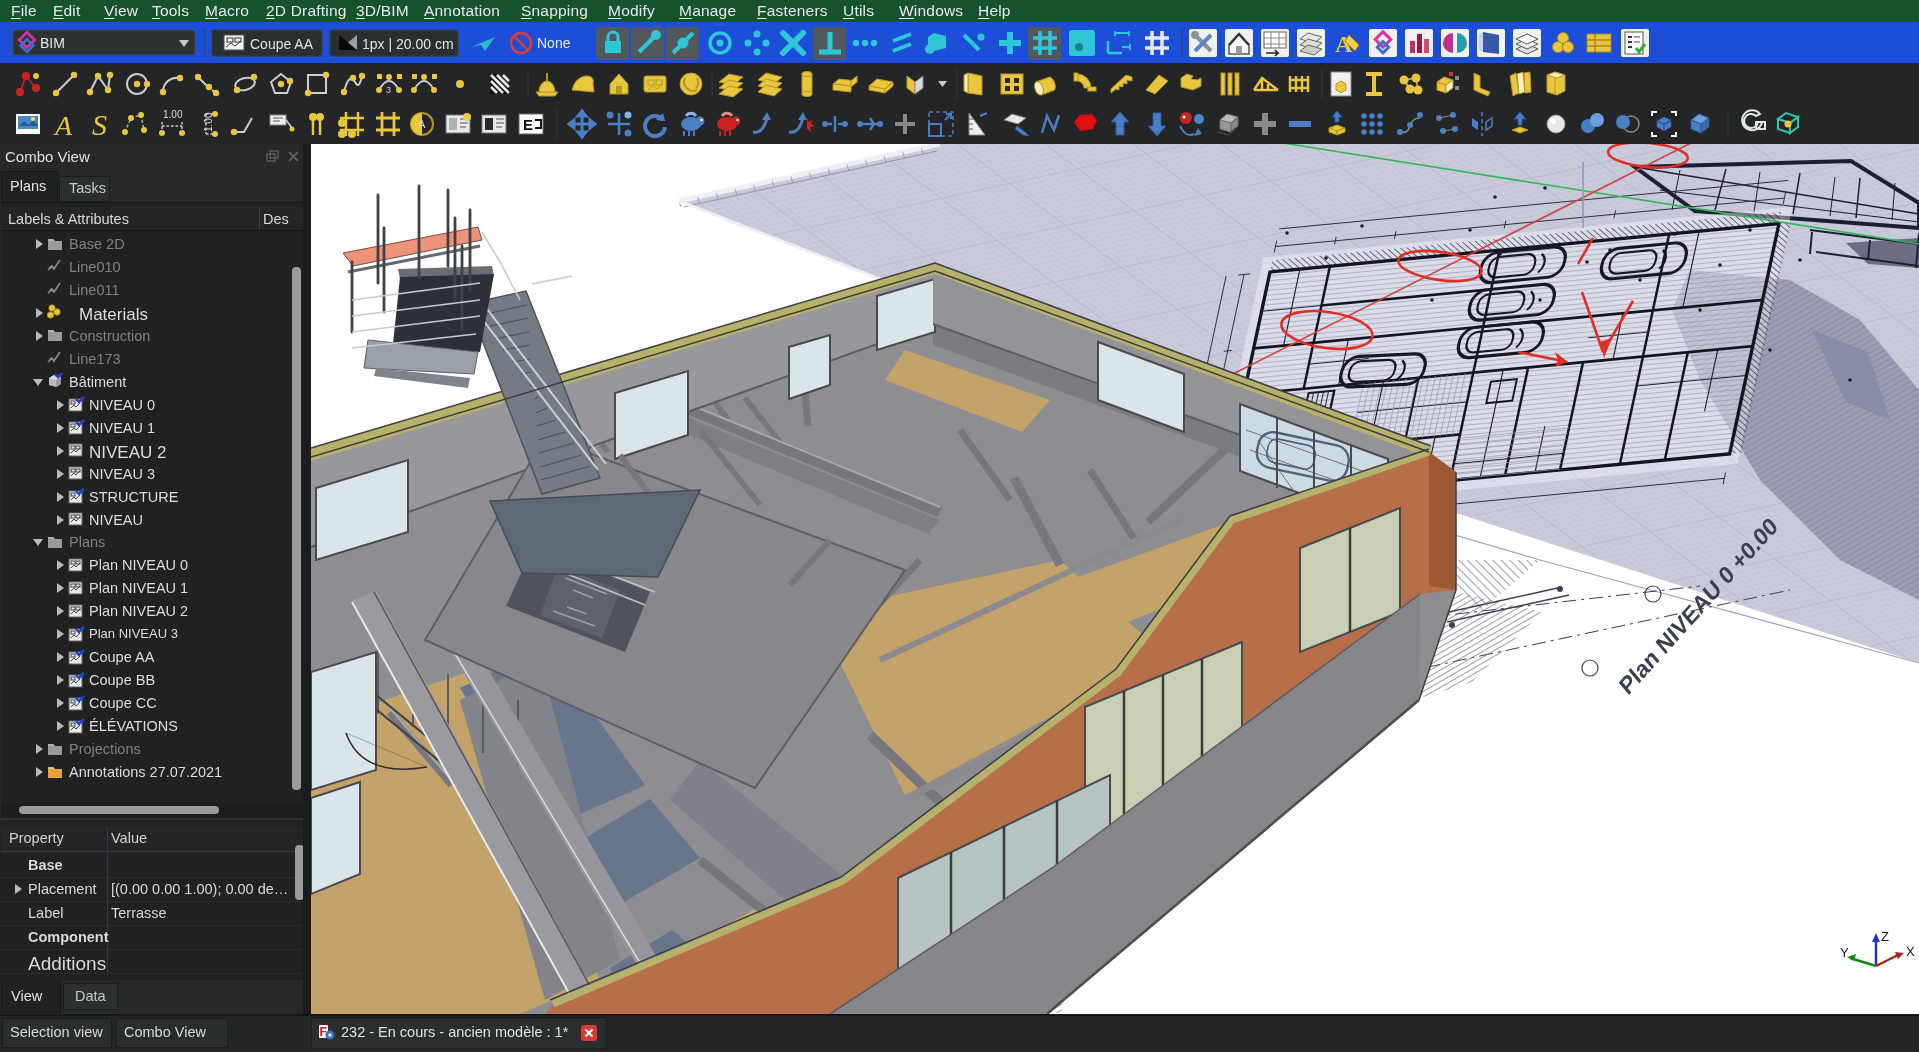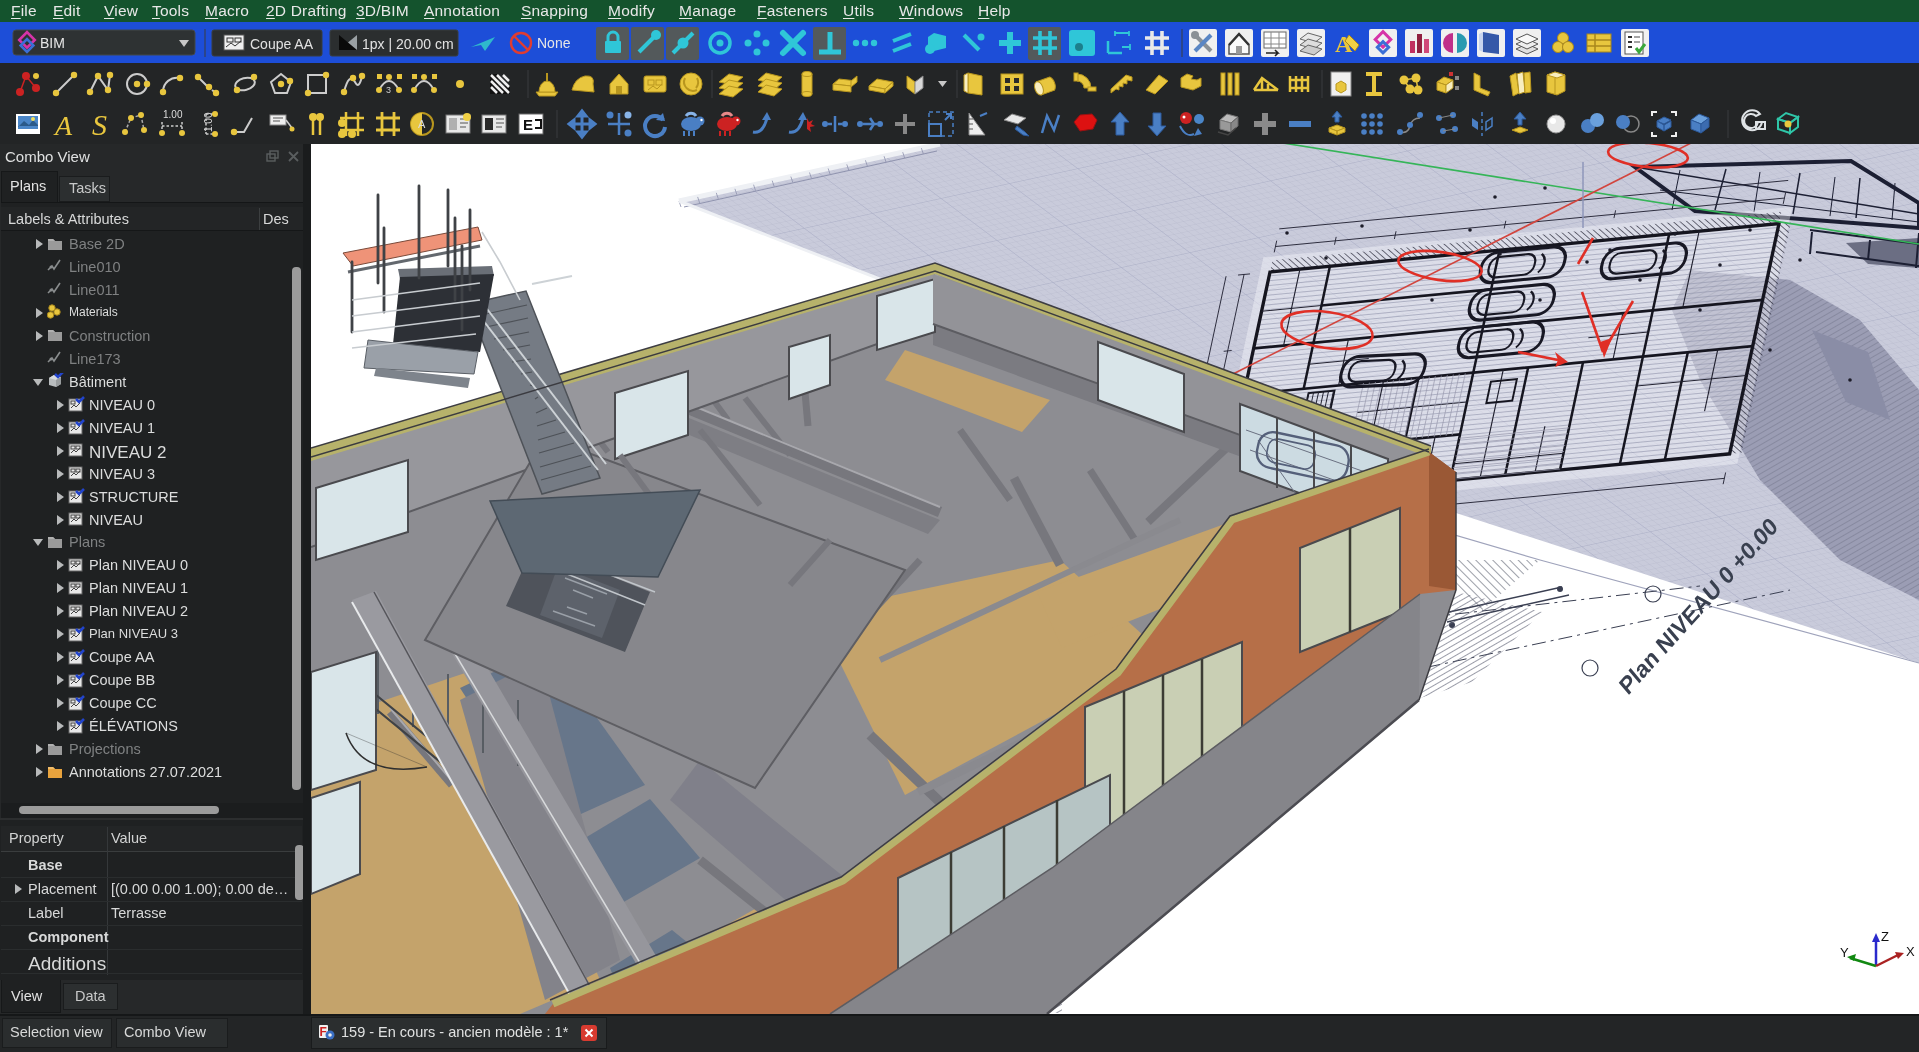--- a/index.html
+++ b/index.html
@@ -703,21 +703,21 @@
   </svg>
 <div class="abs" style="left:69px;top:282px;font-size:14.5px;color:#7f8182">Line011</div>
 <svg class="abs" style="left:33px;top:306px" width="12" height="14">
     <path d="M3 2 l7 5 l-7 5 z" fill="#b8babb"></path>
   </svg>
 <svg class="abs" style="left:47px;top:304px" width="16" height="16">
     <circle cx="5" cy="4" r="3.2" fill="#e8c63e" stroke="#a8871c"></circle>
     <circle cx="3.5" cy="11" r="3.2" fill="#e8c63e" stroke="#a8871c"></circle>
     <circle cx="10" cy="8" r="3.2" fill="#e8c63e" stroke="#a8871c"></circle>
   </svg>
-<div class="abs" style="left:69px;top:305px;font-size:12px;color:#dcdddd">Materials</div>
+<div class="abs" style="left:79px;top:305px;font-size:17px;color:#dcdddd">Materials</div>
 <svg class="abs" style="left:33px;top:329px" width="12" height="14">
     <path d="M3 2 l7 5 l-7 5 z" fill="#b8babb"></path>
   </svg>
 <svg class="abs" style="left:47px;top:327px" width="16" height="16">
     <path d="M1 3 h5 l2 2 h7 v9 H1 Z" fill="#9a9a9a"></path>
     <path d="M1 3 h5 l2 2 h-7 z" fill="#b0b0b0"></path>
   </svg>
 <div class="abs" style="left:69px;top:328px;font-size:14.5px;color:#7f8182">Construction</div>
 <svg class="abs" style="left:47px;top:350px" width="16" height="16">
     <path d="M1 12 L5 8 L7 11 L13 2" stroke="#8a8d8e" stroke-width="1.6" fill="none"></path>
@@ -1335,18 +1335,18 @@
     <div class="abs" style="left:10px;top:10px;font-size:14.5px;color:#d8d9d9">Selection view</div>
     <div class="abs" style="left:116px;top:4px;width:112px;height:30px;background:#2a2d2e;border:1px solid #1a1c1d"></div>
     <div class="abs" style="left:124px;top:10px;font-size:14.5px;color:#d8d9d9">Combo View</div>
     <div class="abs" style="left:311px;top:3px;width:296px;height:32px;background:#2b2e2f;border:1px solid #191b1c"></div>
     <svg class="abs" style="left:318px;top:9px" width="18" height="18">
       <rect x="1" y="2" width="9" height="13" fill="#f0f0f0" rx="1"></rect>
       <text x="1.5" y="13" font-size="12" font-weight="bold" fill="#cc2222" font-family="Liberation Sans">F</text>
       <circle cx="12" cy="12" r="4.5" fill="#3a6fc4"></circle>
       <circle cx="12" cy="12" r="1.8" fill="#eee"></circle>
     </svg>
-    <div class="abs" style="left:341px;top:10px;font-size:14.5px;color:#e0e1e1">159 - En cours - ancien modèle : 1*</div>
+    <div class="abs" style="left:341px;top:10px;font-size:14.5px;color:#e0e1e1">232 - En cours - ancien modèle : 1*</div>
     <svg class="abs" style="left:581px;top:11px" width="17" height="17">
       <rect x="0" y="0" width="16" height="16" rx="3" fill="#d83b30"></rect>
       <path d="M4.5 4.5 l7 7 M11.5 4.5 l-7 7" stroke="#fff" stroke-width="2"></path>
     </svg>
   </div>
 
 </body></html>

